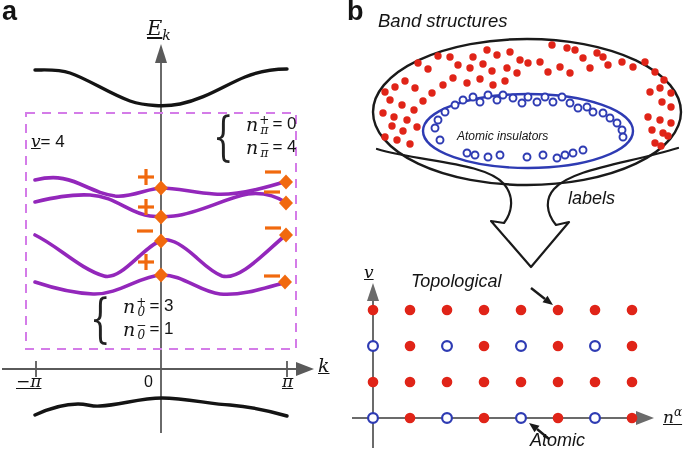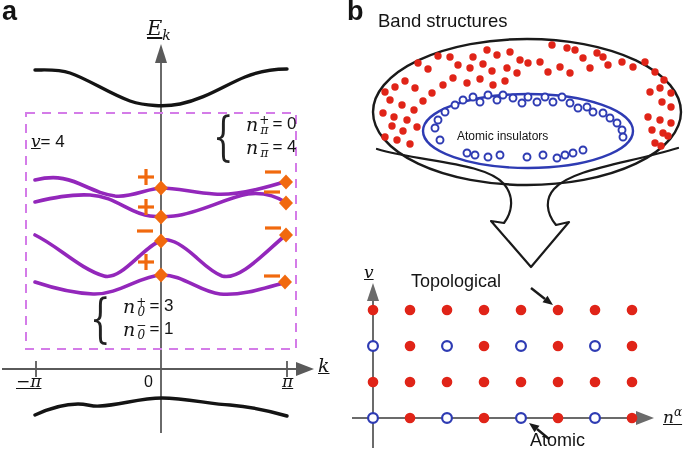--- a/index.html
+++ b/index.html
@@ -2,21 +2,21 @@
 <html><head>
 <meta charset="utf-8">
 <style>
   html,body{margin:0;padding:0;background:#fff;}
   #fig-wrap{position:relative;width:685px;height:456px;background:#fff;overflow:hidden;
             font-family:"Liberation Sans",sans-serif;}
   .t{position:absolute;color:#141414;white-space:nowrap;line-height:1.1;}
   .sans{font-family:"Liberation Sans",sans-serif;font-style:normal;}
   .math{font-family:"DejaVu Serif",serif;font-style:italic;text-decoration:underline;}
   .panel-letter{font-size:27px;font-weight:bold;font-family:"Liberation Sans",sans-serif;}
-  .lbl{font-size:18px;}
+  .lbl{font-size:18px;font-style:italic;}
   .ann{display:flex;align-items:center;}
   .brace{font-family:"DejaVu Serif",serif;font-size:52px;font-style:normal;
          transform:scaleX(.62);transform-origin:left center;line-height:46px;color:#222;}
   .arow{display:flex;align-items:center;height:23px;font-size:19px;}
   .arow .base{font-family:"DejaVu Serif",serif;font-style:italic;}
   .stack{display:inline-flex;flex-direction:column;align-items:center;font-size:12px;
          line-height:10px;vertical-align:-4px;margin-left:1px;font-family:"DejaVu Serif",serif;}
   .stack .sp{font-style:normal;}
   .stack .sb{font-style:italic;}
   .arow .rhs{font-family:"Liberation Sans",sans-serif;font-size:17px;margin-left:3px;font-style:normal;}
@@ -268,19 +268,20 @@
   </div>
 
   <div class="t math" style="left:16px;top:372px;font-size:17px">−π</div>
   <div class="t sans" style="left:144px;top:373px;font-size:16px">0</div>
   <div class="t math" style="left:282px;top:372px;font-size:17px">π</div>
   <div class="t math" style="left:318px;top:355px;font-size:19px">k</div>
 
   <div class="t lbl" style="left:378px;top:11px;font-size:18.5px">Band structures</div>
   <div class="t lbl" style="left:457px;top:130px;font-size:12px">Atomic insulators</div>
   <div class="t lbl" style="left:568px;top:187px;line-height:22px">
+    <div>labels</div>
   </div>
   <div class="t lbl" style="left:411px;top:272px">Topological</div>
   <div class="t lbl" style="left:530px;top:431px">Atomic</div>
   <div class="t math" style="left:364px;top:263px;font-size:17px">v</div>
   <div class="t math" style="left:663px;top:406px;font-size:17px"><span>n</span><sup style="font-size:12px">α</sup></div>
 
 </div>
 
 </body></html>

